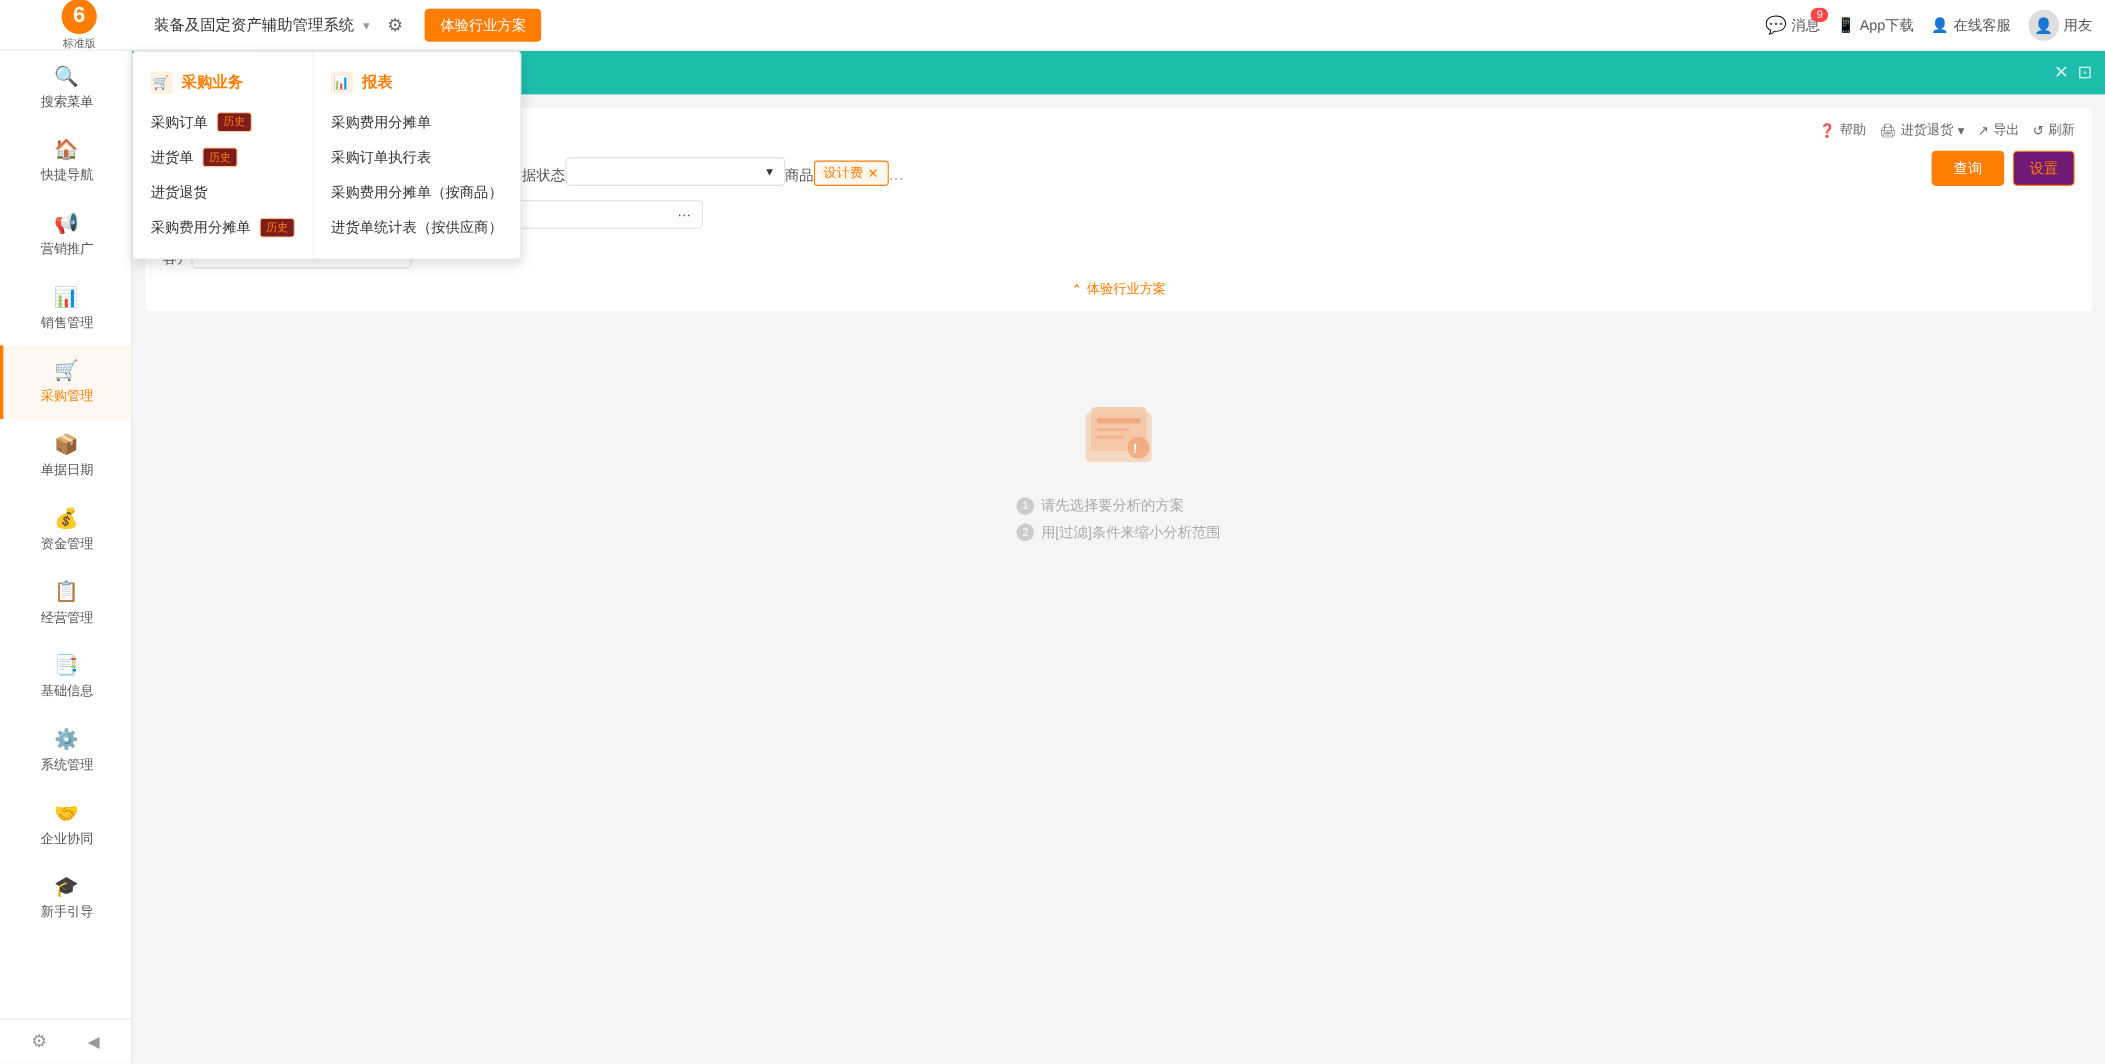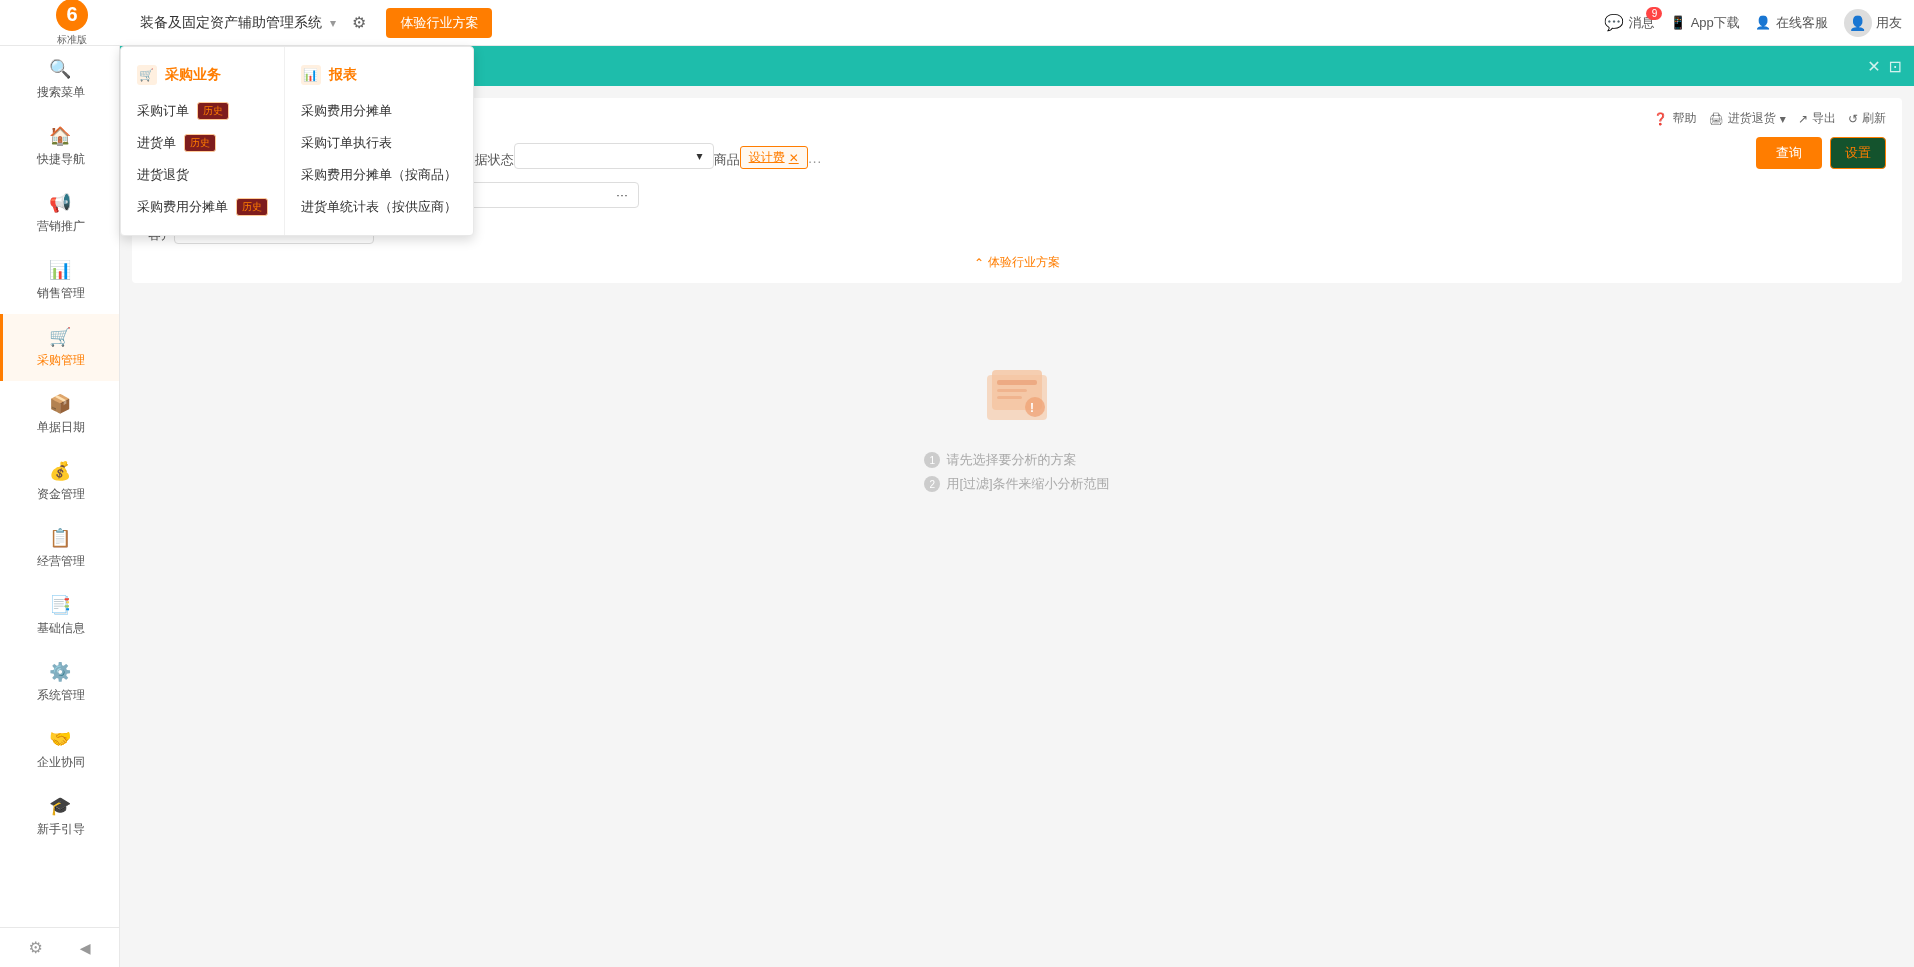--- a/index.html
+++ b/index.html
@@ -270,34 +270,33 @@
     .filter-tag {
       background: #fff8f0;
       border: 1px solid #ff7d00;
       color: #ff7d00;
       padding: 2px 8px;
       border-radius: 3px;
       font-size: 12px;
       display: flex;
       align-items: center;
       gap: 4px;
-      text-decoration: underline;
     }
     .filter-tag-close { cursor: pointer; }
     .query-btn {
       background: #ff7d00;
       color: white;
       border: none;
       padding: 7px 20px;
       border-radius: 4px;
       cursor: pointer;
       font-size: 13px;
     }
     .setting-btn {
-      background: #14532d;
+      background: #701a75;
       color: #ff7d00;
       border: 1px solid #ff7d00;
       padding: 6px 14px;
       border-radius: 4px;
       cursor: pointer;
       font-size: 13px;
     }
     .collapse-btn {
       display: flex;
       align-items: center;

